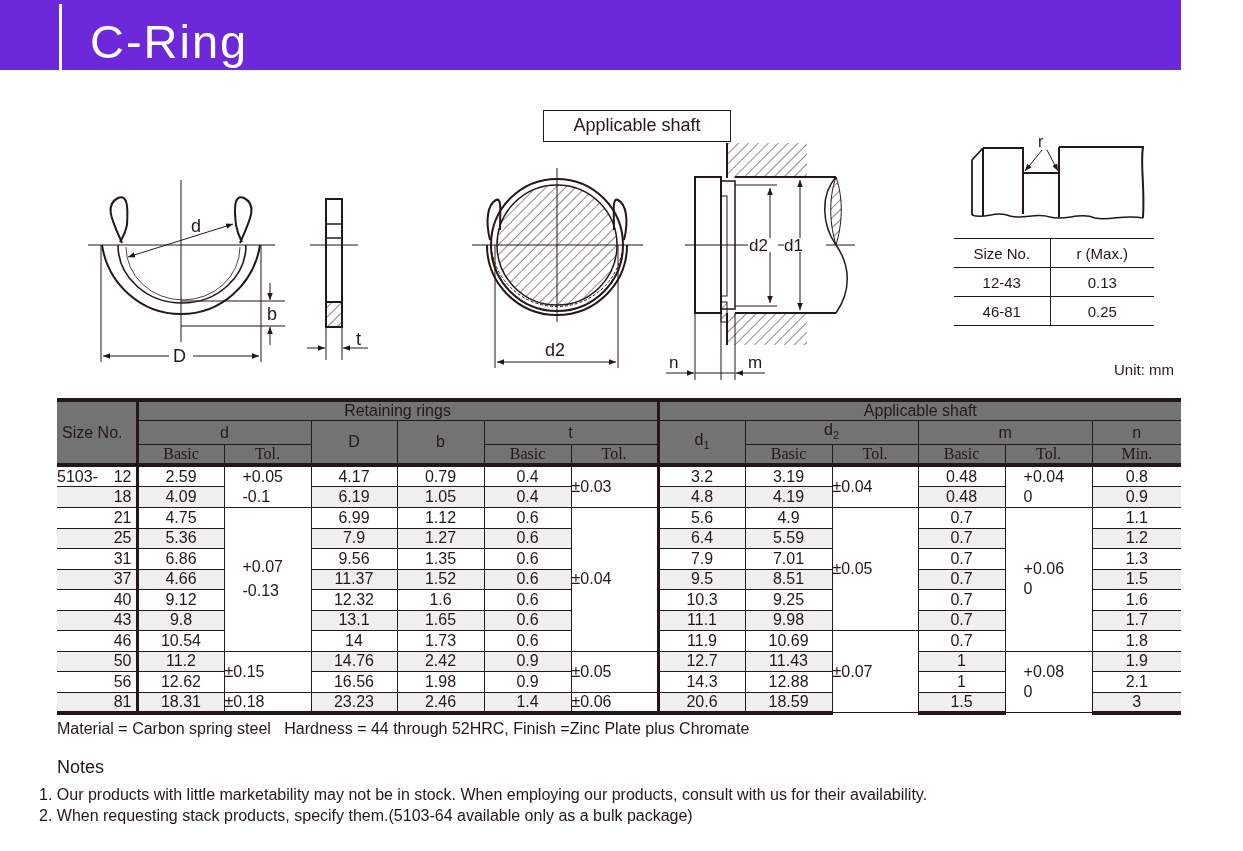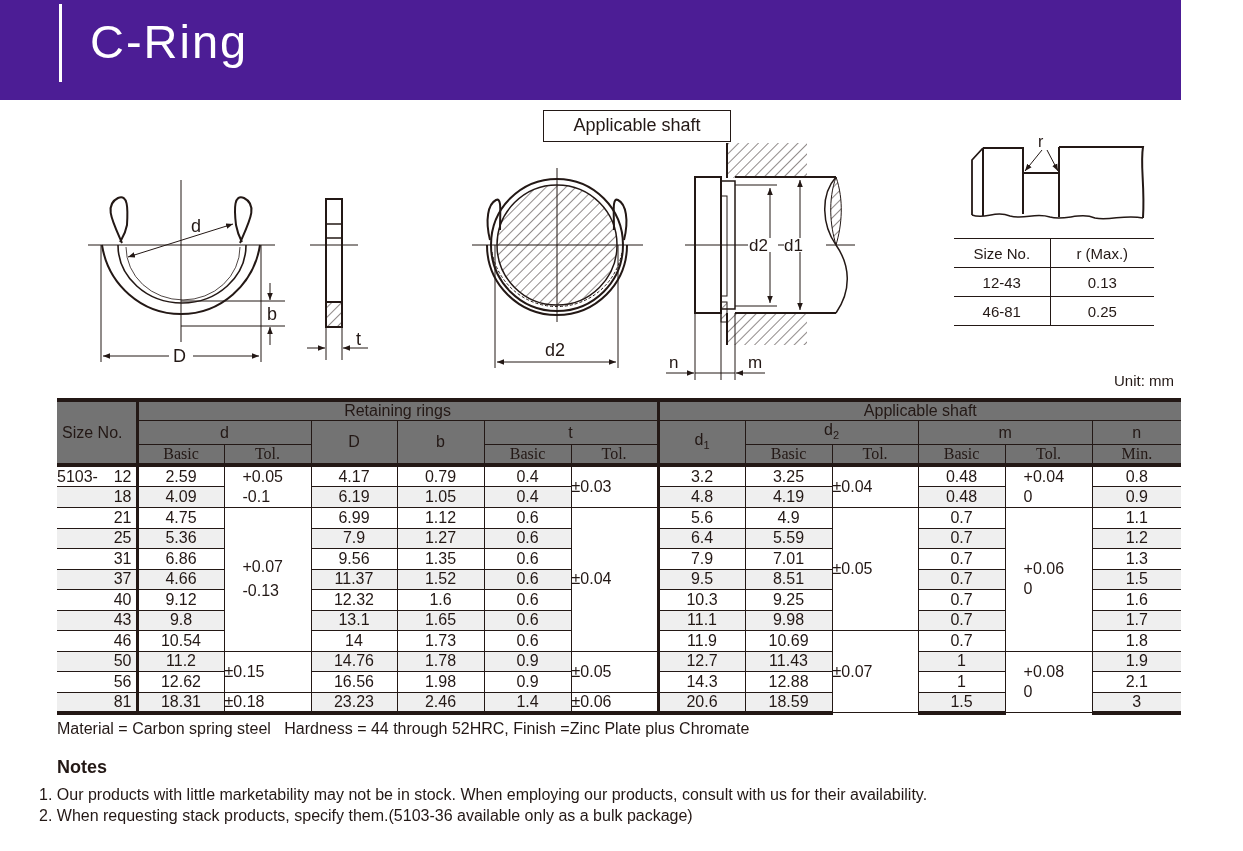--- a/index.html
+++ b/index.html
@@ -1,33 +1,33 @@
 <!DOCTYPE html>
 <html><head>
 <meta charset="utf-8">
 <style>
   * { box-sizing: border-box; margin: 0; padding: 0; }
   html, body { width: 1243px; height: 851px; background: #ffffff; overflow: hidden; }
   body { position: relative; font-family: "Liberation Sans", "DejaVu Sans", sans-serif; color: #231815; }
 
-  .title-band { position: absolute; left: 0; top: 0; width: 1181px; height: 100px; background: #4c1d95; }
+  .title-band { position: absolute; left: 0; top: 0; width: 1181px; height: 70px; background: #6d28d9; }
   .title-band .bar { position: absolute; left: 59px; top: 4px; width: 3px; height: 78px; background: #ffffff; }
   .title-band .title { position: absolute; left: 90px; top: 14px; font-size: 47px; color: #ffffff; letter-spacing: 2px; font-weight: normal; line-height: 56px; }
 
   .diagrams { position: absolute; left: 0; top: 90px; width: 1243px; height: 305px; }
   .diagrams svg { position: absolute; left: 0; top: 0; }
   .svg-label { font-family: "Liberation Sans", sans-serif; fill: #231815; }
 
   .shaft-label-box { position: absolute; left: 543px; top: 110px; width: 188px; height: 32px; border: 1.5px solid #231815; font-size: 18px; text-align: center; line-height: 29px; background: #fff; }
 
   .r-table { position: absolute; left: 954px; top: 238px; width: 200px; border-collapse: collapse; font-size: 15px; }
   .r-table td { height: 29px; text-align: center; border-top: 1px solid #231815; border-bottom: 1px solid #231815; }
   .r-table td:first-child { border-right: 1px solid #231815; width: 96px; }
 
-  .unit { position: absolute; left: 1114px; top: 372px; font-size: 15px; }
+  .unit { position: absolute; left: 1114px; top: 361px; font-size: 15px; }
 
   .spec-table { position: absolute; left: 57px; top: 398px; width: 1124px; border-collapse: collapse; table-layout: fixed; font-size: 16px; }
   .spec-table th, .spec-table td { border: 1px solid #231815; text-align: center; padding: 0; font-weight: normal; line-height: 18px; }
   .spec-table thead th { background: #737373; height: 20px; }
   .spec-table thead tr:first-child th { border-top: 4px solid #231815; }
   .spec-table thead tr:last-child th { border-bottom: 4px solid #231815; font-family: Liberation Serif, serif; }
   .spec-table th.rowspan3 { border-bottom: 4px solid #231815; }
   .spec-table .sep-right { border-right: 3px solid #231815; }
   .spec-table tbody td { height: 20.5px; }
   .spec-table tbody tr.even td.v { background: #efefef; }
@@ -35,21 +35,21 @@
   .spec-table tbody td.size { text-align: right; padding-right: 4px; border-left: none; }
   .spec-table tbody td.size .prefix { float: left; padding-left: 0; }
   .spec-table tbody tr:last-child td { border-bottom: 4px solid #231815; }
   .spec-table tbody td.tol { text-align: left; padding-left: 18px; line-height: 20px; }
   .spec-table tbody td.tolc { text-align: left; }
   .spec-table th.sizeh { border-left: none; text-align: left; padding-left: 5px; }
   .spec-table thead th.first-left { border-left: none; }
   .spec-table thead th.last-right, .spec-table tbody td.last-right { border-right: none; }
 
   .material { position: absolute; left: 57px; top: 720px; font-size: 16px; }
-  .notes-title { position: absolute; left: 57px; top: 757px; font-size: 18px; font-weight: bold; }
+  .notes-title { position: absolute; left: 57px; top: 757px; font-size: 18px; font-weight: normal; }
   .note { position: absolute; left: 39px; font-size: 16px; }
   .note.n1 { top: 786px; }
   .note.n2 { top: 807px; }
 </style>
 </head>
 <body>
 
 <div class="title-band">
   <div class="bar"></div>
   <h1 class="title">C-Ring</h1>
@@ -234,21 +234,21 @@
 
     <tr class="odd">
       <td class="v size sep-right"><span class="prefix">5103-</span><span>12</span></td>
       <td class="v">2.59</td>
       <td rowspan="2" class="merge tol"><span>+0.05</span><br><span>-0.1</span></td>
       <td class="v">4.17</td>
       <td class="v">0.79</td>
       <td class="v">0.4</td>
       <td rowspan="2" class="merge tolc sep-right">±0.03</td>
       <td class="v">3.2</td>
-      <td class="v">3.25</td>
+      <td class="v">3.19</td>
       <td rowspan="2" class="merge tolc">±0.04</td>
       <td class="v">0.48</td>
       <td rowspan="2" class="merge tol"><span>+0.04</span><br><span>0</span></td>
       <td class="v last-right">0.8</td>
     </tr>
 
     <tr class="even">
       <td class="v size sep-right">18</td>
       <td class="v">4.09</td>
       <td class="v">6.19</td>
@@ -347,21 +347,21 @@
       <td rowspan="4" class="merge tolc">±0.07</td>
       <td class="v">0.7</td>
       <td class="v last-right">1.8</td>
     </tr>
 
     <tr class="even">
       <td class="v size sep-right">50</td>
       <td class="v">11.2</td>
       <td rowspan="2" class="merge tolc">±0.15</td>
       <td class="v">14.76</td>
-      <td class="v">1.78</td>
+      <td class="v">2.42</td>
       <td class="v">0.9</td>
       <td rowspan="2" class="merge tolc sep-right">±0.05</td>
       <td class="v">12.7</td>
       <td class="v">11.43</td>
       <td class="v">1</td>
       <td rowspan="3" class="merge tol"><span>+0.08</span><br><span>0</span></td>
       <td class="v last-right">1.9</td>
     </tr>
 
     <tr class="odd">
@@ -388,13 +388,13 @@
       <td class="v">18.59</td>
       <td class="v">1.5</td>
       <td class="v last-right">3</td>
     </tr>
   </tbody>
 </table>
 
 <div class="material" style="white-space:pre">Material = Carbon spring steel   Hardness = 44 through 52HRC, Finish =Zinc Plate plus Chromate</div>
 <div class="notes-title">Notes</div>
 <div class="note n1">1. Our products with little marketability may not be in stock. When employing our products, consult with us for their availability.</div>
-<div class="note n2">2. When requesting stack products, specify them.(5103-36 available only as a bulk package)</div>
+<div class="note n2">2. When requesting stack products, specify them.(5103-64 available only as a bulk package)</div>
 
 </body></html>

